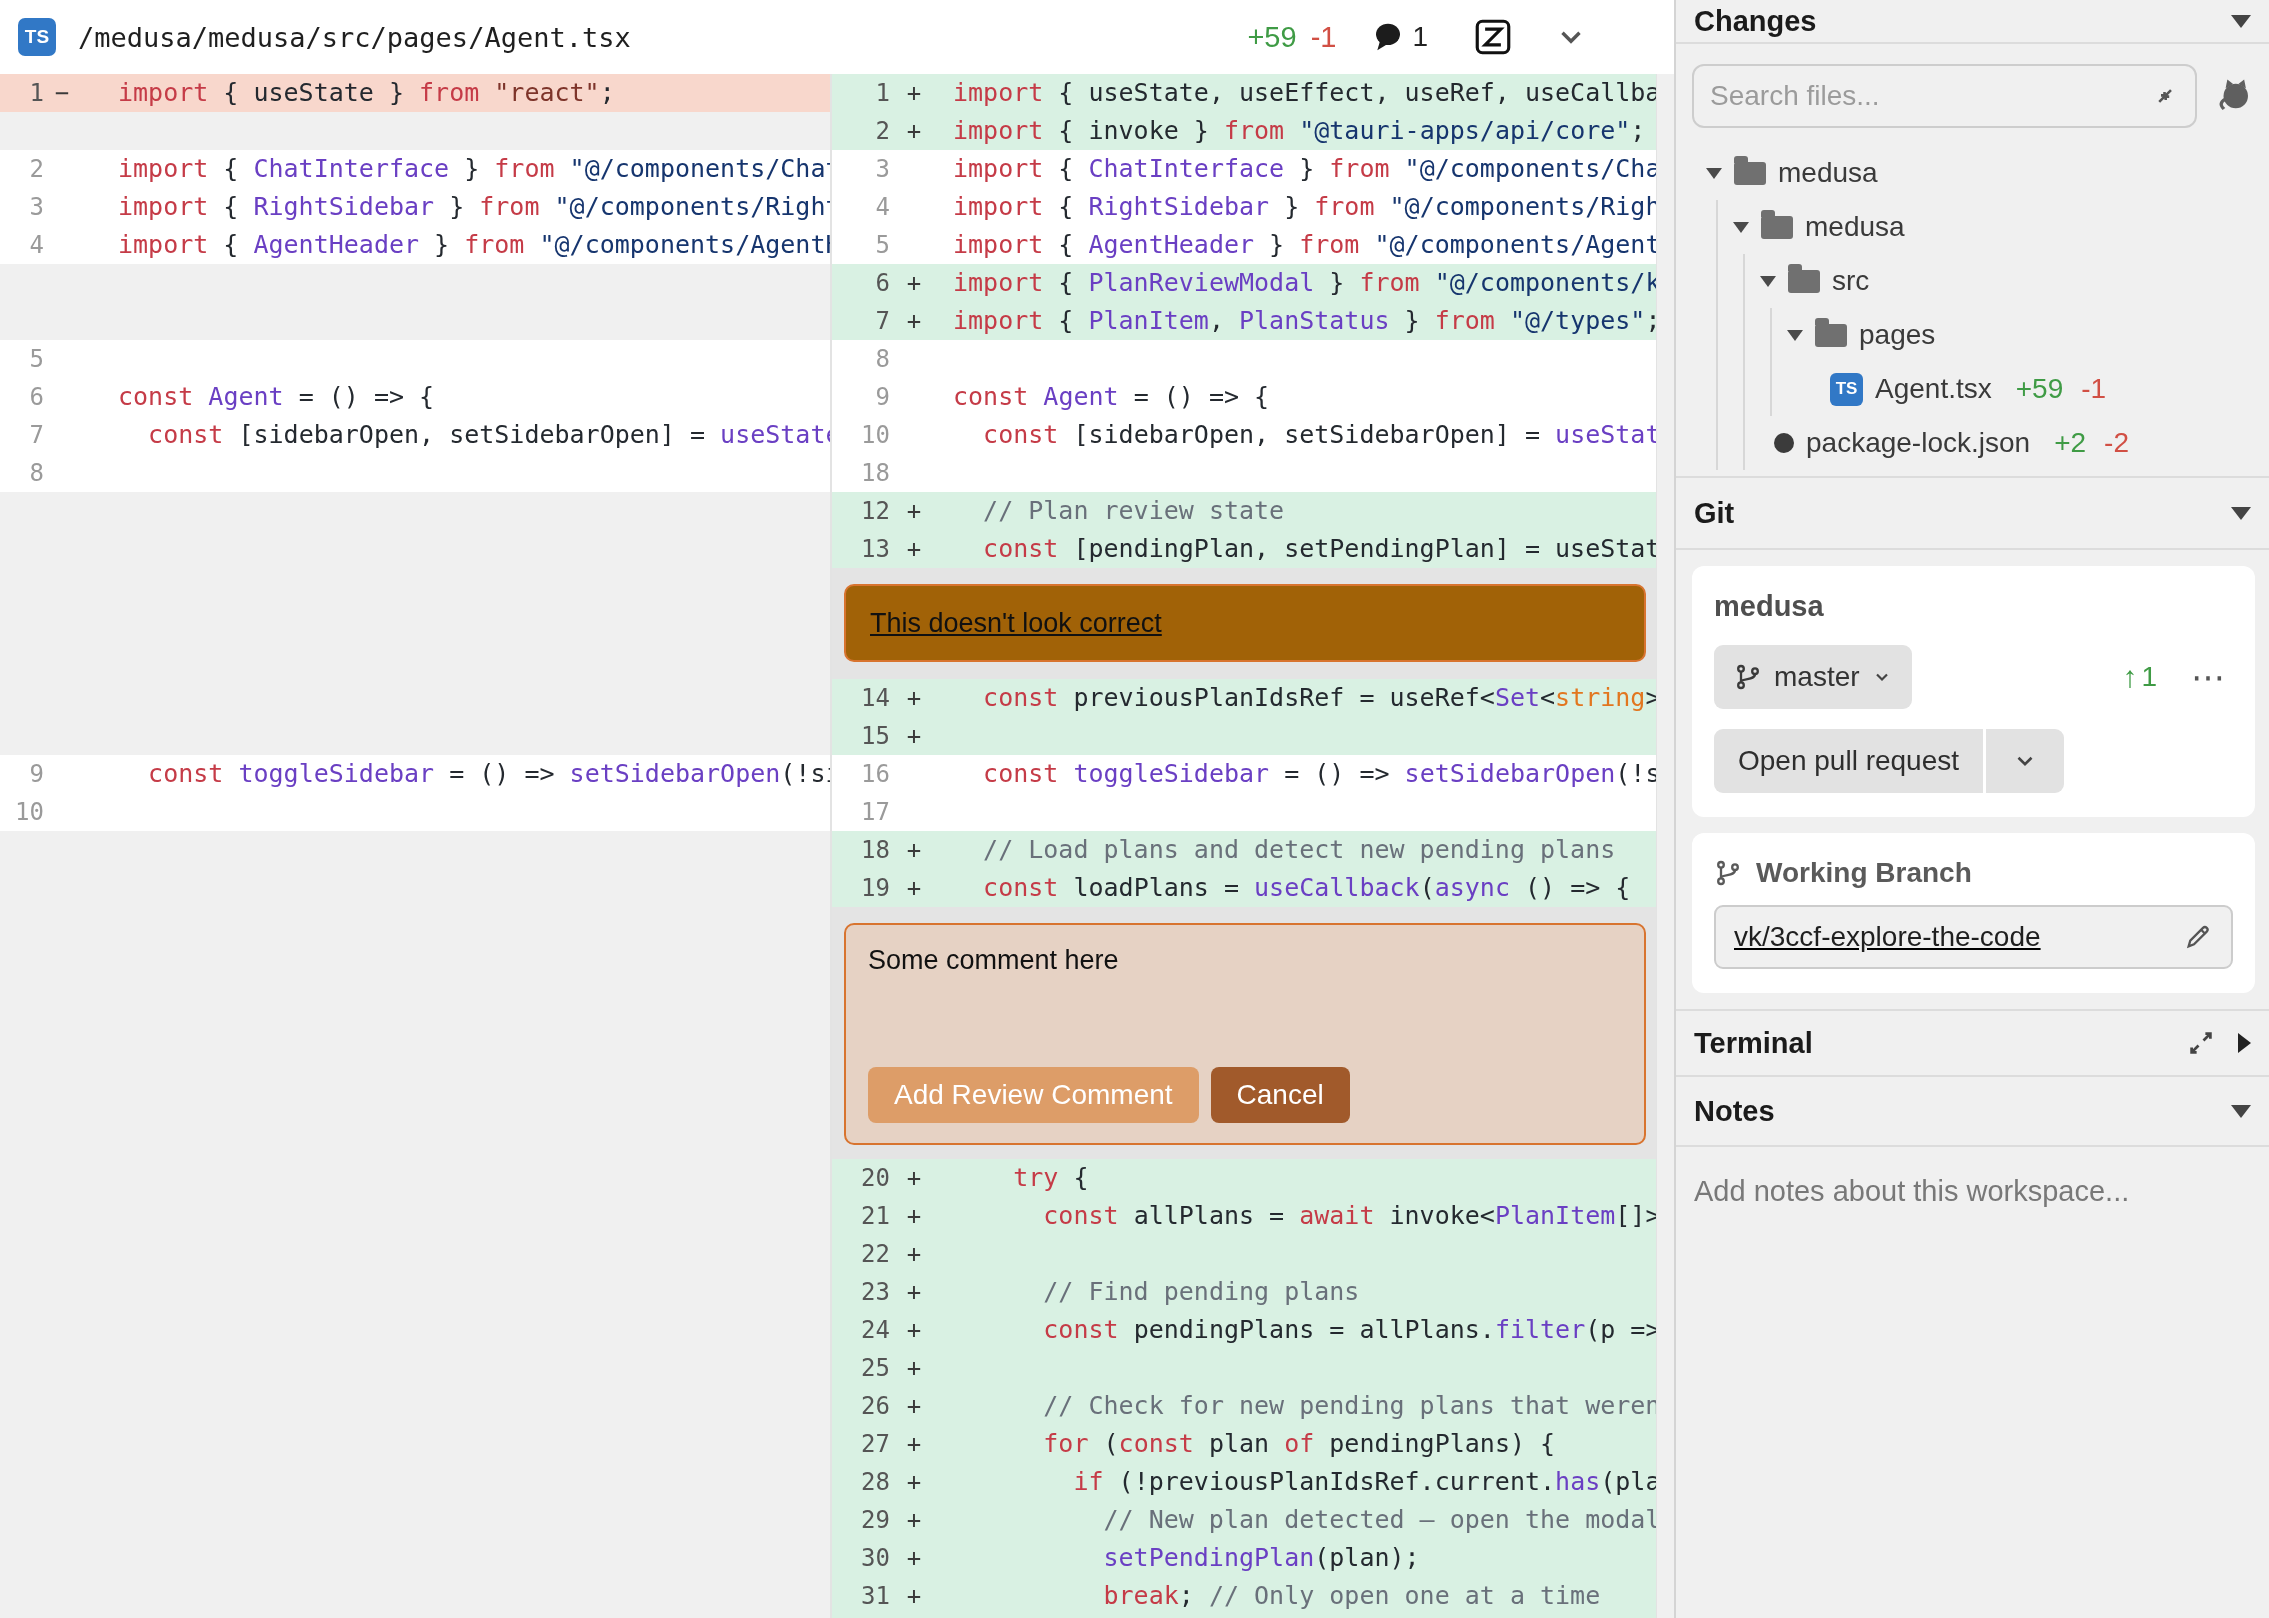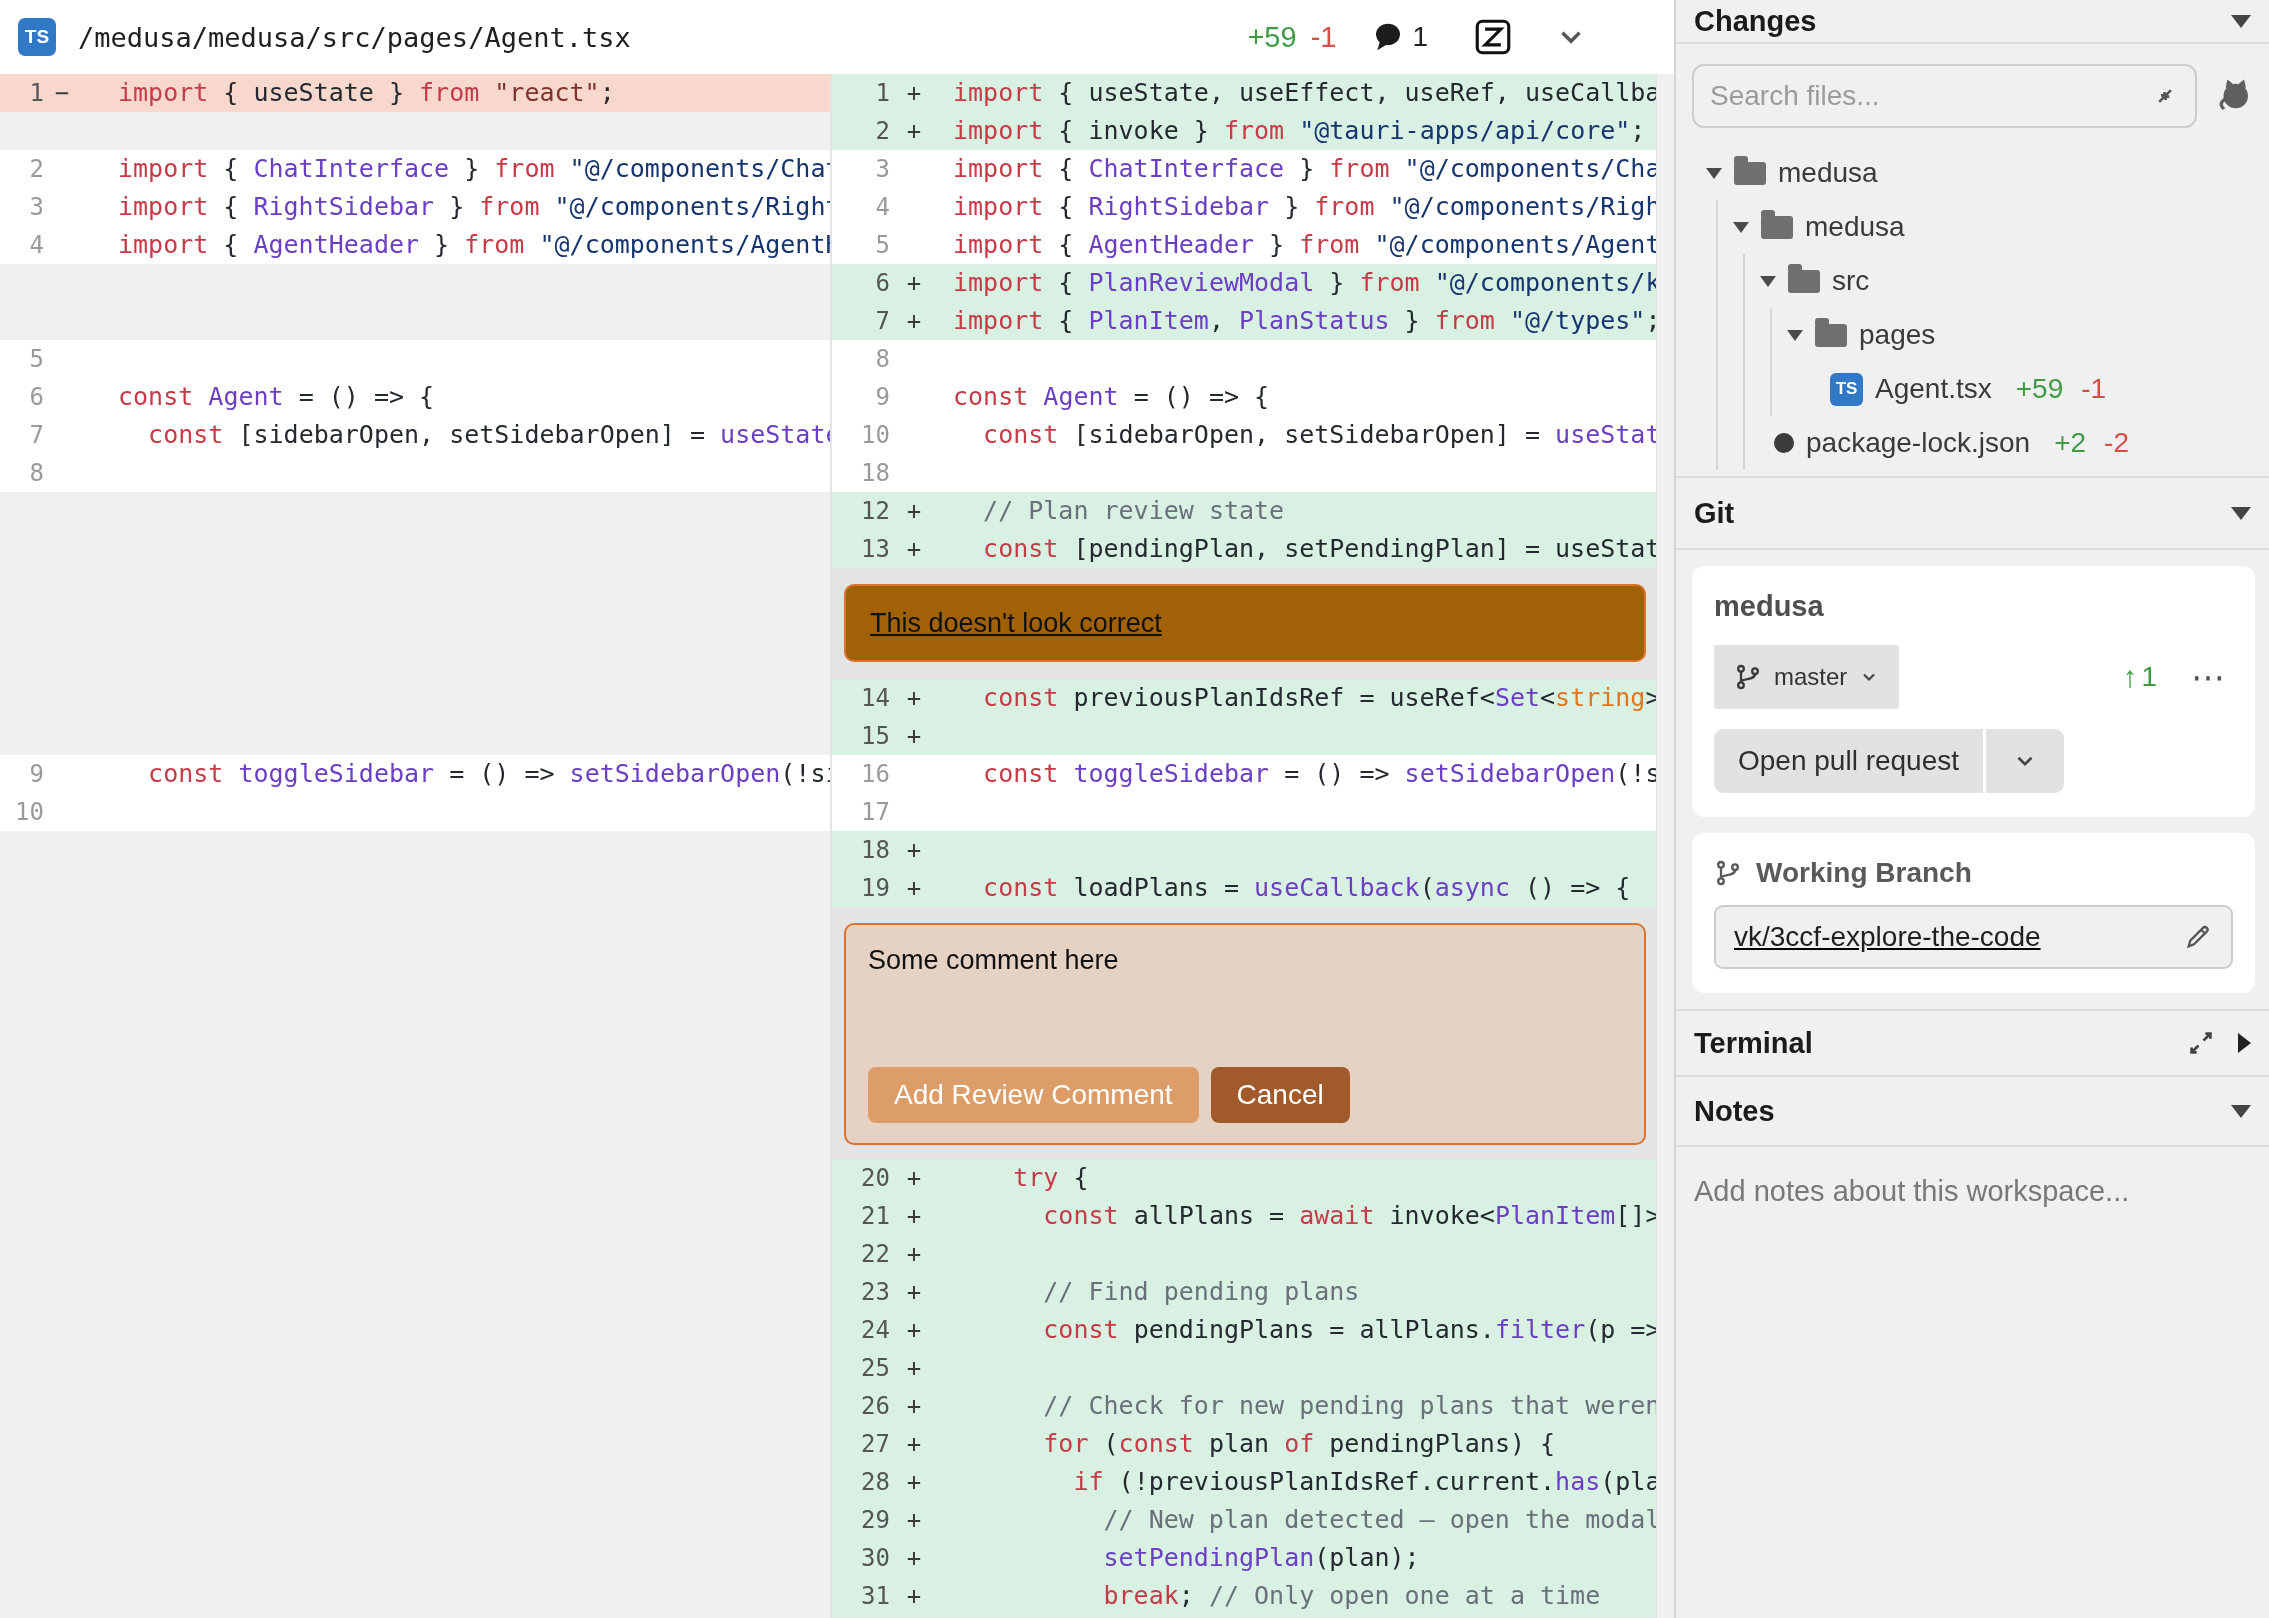--- a/index.html
+++ b/index.html
@@ -90,22 +90,22 @@
   .ts-badge.small { width:33px; height:33px; font-size:17px; border-radius:6px; flex:0 0 auto; }
   .npm-icon { width:13px; height:13px; border:10px solid #3b3b3b; border-radius:50%; flex:0 0 auto; }
   .tstat-plus { color:#3f9b45; margin-left:12px; }
   .tstat-minus { color:#d14f44; margin-left:6px; }
   .guide { position:absolute; width:2px; background:#d7d7d7; }
 
   .git-head { height:74px; border-top:2px solid #dcdcdc; }
   .card { background:#fff; border-radius:12px; margin:16px 14px 0 16px; padding:24px 22px; }
   .repo-name { font-size:29px; font-weight:bold; color:#4f4f4f; }
   .branch-row { display:flex; align-items:center; margin-top:22px; }
-  .pill { background:#e2e2e2; border-radius:2px; height:64px; display:flex; align-items:center;
-          gap:12px; padding:0 20px; font-size:24px; color:#333; }
+  .pill { background:#e2e2e2; border-radius:9px; height:64px; display:flex; align-items:center;
+          gap:12px; padding:0 20px; font-size:28px; color:#333; }
   .ahead { margin-left:auto; color:#3f9b45; font-size:28px; display:flex; align-items:center; gap:4px; }
   .ahead .arrow { font-size:30px; }
   .dots { margin-left:34px; margin-right:6px; color:#555; font-size:34px; letter-spacing:2px; line-height:20px; }
   .pr-row { display:flex; margin-top:20px; }
   .pr-main { background:#e2e2e2; border:none; border-radius:9px 0 0 9px; height:64px; padding:0 24px;
              font-size:28px; color:#2e2e2e; font-family:"Liberation Sans", sans-serif; cursor:pointer; }
   .pr-chev { background:#e2e2e2; border:none; border-radius:0 9px 9px 0; height:64px; width:78px;
              margin-left:3px; display:flex; align-items:center; justify-content:center; cursor:pointer; }
   .wb-label { display:flex; align-items:center; gap:14px; font-size:28px; font-weight:bold; color:#5a5a5a; }
   .wb-input { margin-top:16px; background:#f0f0f0; border:2px solid #ccc; border-radius:9px; height:64px;
@@ -181,21 +181,21 @@
           <div class="crow ctx"><span class="lnum">18</span><span class="lsign"></span><span class="lcode"></span></div>
           <div class="crow added"><span class="lnum">12</span><span class="lsign">+</span><span class="lcode"><span class="tk-p">  </span><span class="tk-c">// Plan review state</span></span></div>
           <div class="crow added"><span class="lnum">13</span><span class="lsign">+</span><span class="lcode"><span class="tk-p">  </span><span class="tk-k">const</span><span class="tk-p"> [pendingPlan, setPendingPlan] = useState&lt;</span></span></div>
           <div class="band" style="height:111px">
   <div class="cbox posted">This doesn't look correct</div>
           </div>
           <div class="crow added"><span class="lnum">14</span><span class="lsign">+</span><span class="lcode"><span class="tk-p">  </span><span class="tk-k">const</span><span class="tk-p"> previousPlanIdsRef = useRef&lt;</span><span class="tk-id">Set</span><span class="tk-p">&lt;</span><span class="tk-ty">string</span><span class="tk-p">&gt;&gt;(</span></span></div>
           <div class="crow added"><span class="lnum">15</span><span class="lsign">+</span><span class="lcode"></span></div>
           <div class="crow ctx"><span class="lnum">16</span><span class="lsign"></span><span class="lcode"><span class="tk-p">  </span><span class="tk-k">const</span><span class="tk-p"> </span><span class="tk-id">toggleSidebar</span><span class="tk-p"> = () =&gt; </span><span class="tk-id">setSidebarOpen</span><span class="tk-p">(!sid</span></span></div>
           <div class="crow ctx"><span class="lnum">17</span><span class="lsign"></span><span class="lcode"></span></div>
-          <div class="crow added"><span class="lnum">18</span><span class="lsign">+</span></div>
+          <div class="crow added"><span class="lnum">18</span><span class="lsign">+</span><span class="lcode"><span class="tk-p">  </span><span class="tk-c">// Load plans and detect new pending plans</span></span></div>
           <div class="crow added"><span class="lnum">19</span><span class="lsign">+</span><span class="lcode"><span class="tk-p">  </span><span class="tk-k">const</span><span class="tk-p"> loadPlans = </span><span class="tk-id">useCallback</span><span class="tk-p">(</span><span class="tk-id">async</span><span class="tk-p"> () =&gt; {</span></span></div>
           <div class="band" style="height:252px">
   <div class="cbox draft">
     <div class="draft-text">Some comment here</div>
     <div class="draft-btns">
       <button class="btn-add">Add Review Comment</button>
       <button class="btn-cancel">Cancel</button>
     </div>
             </div>
           </div>

